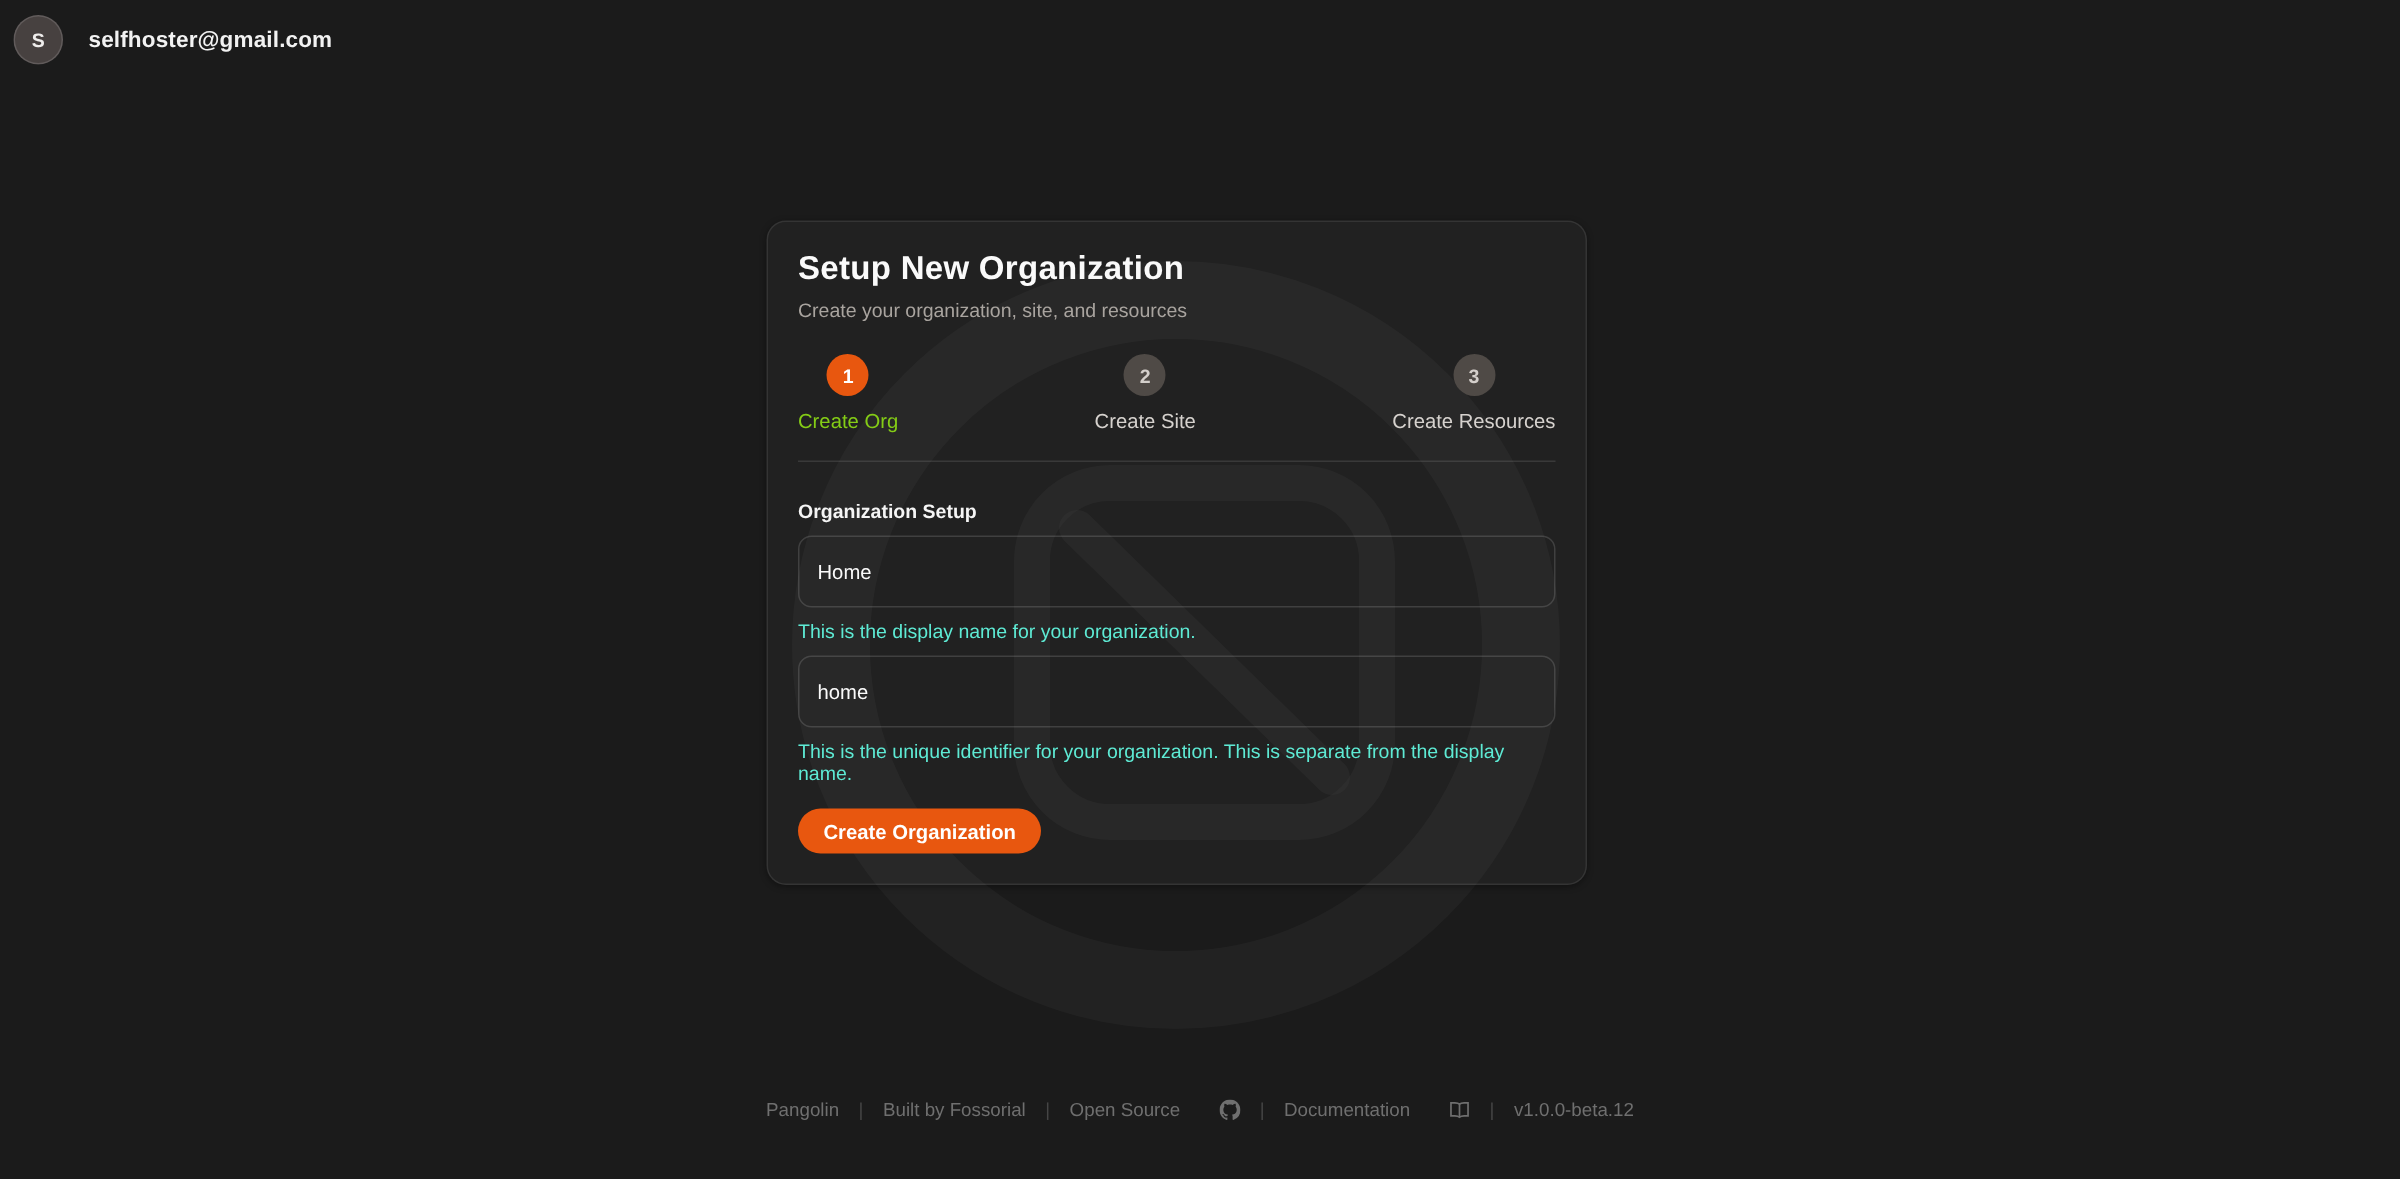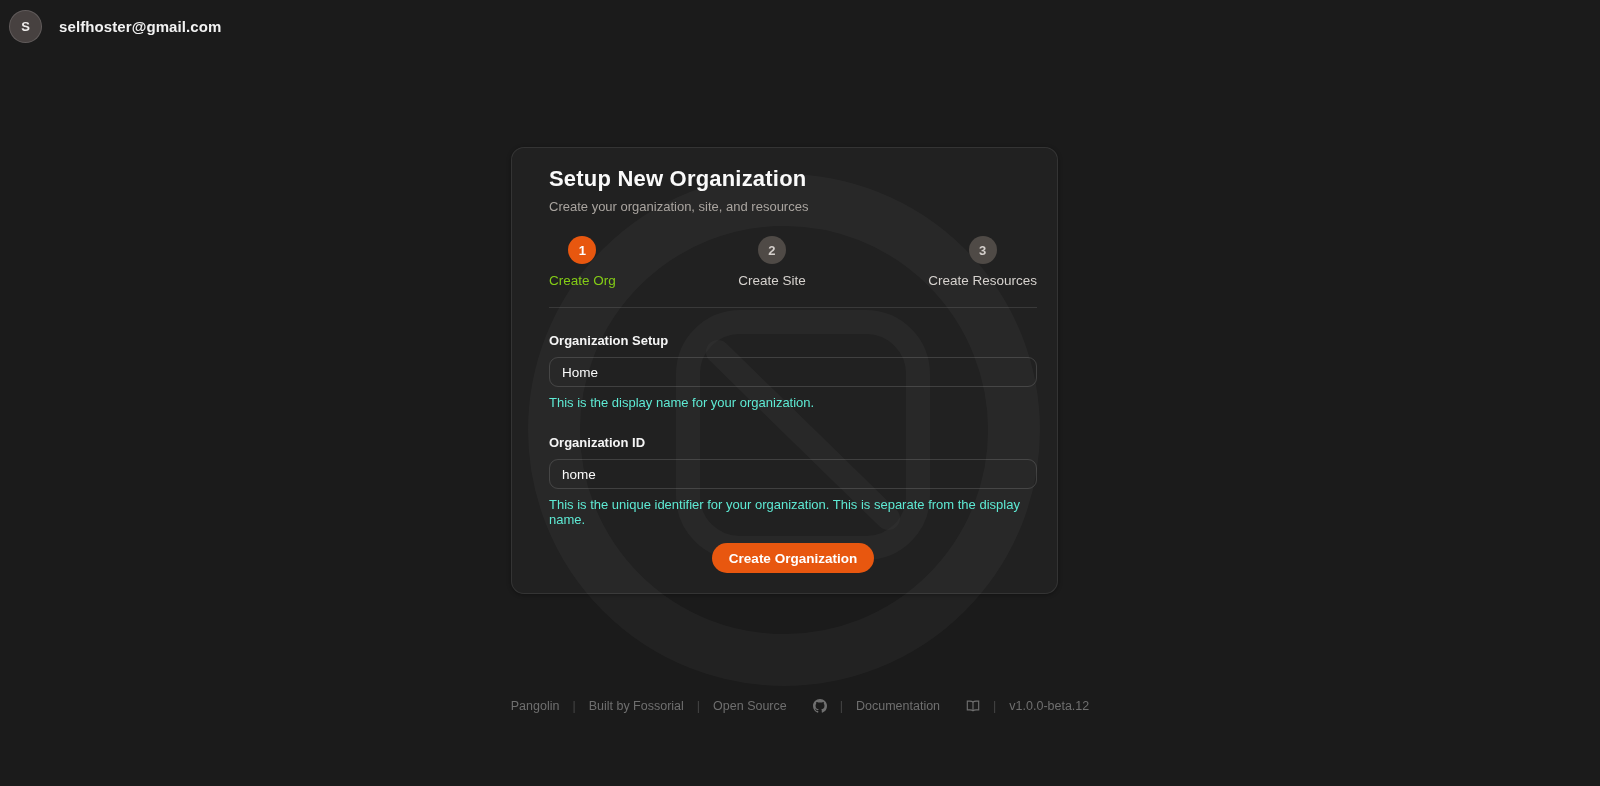--- a/index.html
+++ b/index.html
@@ -29,21 +29,21 @@
     font-size:13px; font-weight:600; color:#efedec;
   }
   .email { font-size:15px; font-weight:700; color:#f2f2f2; letter-spacing:.1px; }
 
   
   .card {
     position:absolute; left:511px; top:147px; width:547px;
     background:rgba(255,255,255,.028);
     border:1px solid rgba(255,255,255,.09);
     border-radius:13px;
-    padding:18px 20px 20px 37px;
+    padding:18px 20px 20px 20px;
     box-shadow:0 1px 4px rgba(0,0,0,.35);
   }
   .card-title { font-size:22px; font-weight:700; color:#fafafa; letter-spacing:.2px; }
   .card-subtitle { margin-top:7px; font-size:13px; color:#a9a49f; }
 
   
   .stepper {
     display:flex; justify-content:space-between;
     margin-top:22px;
   }
@@ -57,44 +57,44 @@
   .step:not(.active) .step-circle { background:#4f4a46; color:#d4cfcb; }
   .step-label { font-size:13.5px; font-weight:500; }
   .step.active .step-label { color:#84cc16; }
   .step:not(.active) .step-label { color:#d6d2ce; }
 
   .divider { height:1px; background:rgba(255,255,255,.11); margin-top:19px; }
 
   
   .field-label { margin-top:25px; font-size:13px; font-weight:600; color:#f5f5f5; }
   .text-input {
-    margin-top:9px; width:100%; height:30px;
+    margin-top:9px; width:100%; height:48px;
     background:transparent;
     border:1px solid rgba(255,255,255,.14);
     border-radius:9px;
     padding:0 12px;
     font-family:"Liberation Sans","DejaVu Sans",sans-serif;
     font-size:13.5px; color:#fafafa;
     outline:none; display:block;
   }
   .field-help { margin-top:8px; font-size:13px; color:#5eead4; }
 
-  .form-actions { margin-top:16px; display:flex; justify-content:center; }
+  .form-actions { margin-top:16px; display:flex; justify-content:flex-start; }
   .primary-btn {
     height:30px; padding:0 17px;
     background:#e8570f; color:#fff;
     border:none; border-radius:9999px;
     font-family:"Liberation Sans","DejaVu Sans",sans-serif;
     font-size:13.5px; font-weight:600;
     cursor:pointer; display:flex; align-items:center;
   }
 
   
   .footer {
-    position:absolute; left:0; right:0; top:699px;
+    position:absolute; left:0; right:0; top:733px;
     display:flex; justify-content:center; align-items:center; gap:13px;
     font-size:12.5px; color:#6f6f6f;
   }
   .footer .sep { color:#454545; }
   .footer .f-link { display:flex; align-items:center; gap:26px; cursor:pointer; }
   .footer svg { display:block; }
 </style>
 </head>
 <body>
 
@@ -131,21 +131,20 @@
       <div class="step-label">Create Resources</div>
     </div>
   </div>
 
   <div class="divider"></div>
 
   <div class="field-label">Organization Setup</div>
   <input class="text-input" type="text" value="Home" style="">
   <div class="field-help">This is the display name for your organization.</div>
 
-  <div class="field-label">Organization ID</div>
   <input class="text-input" type="text" value="home" style="">
   <div class="field-help">This is the unique identifier for your organization. This is separate from the display name.</div>
 
   <div class="form-actions">
     <button class="primary-btn">Create Organization</button>
   </div>
 </div>
 
 <div class="footer">
   <span>Pangolin</span>

